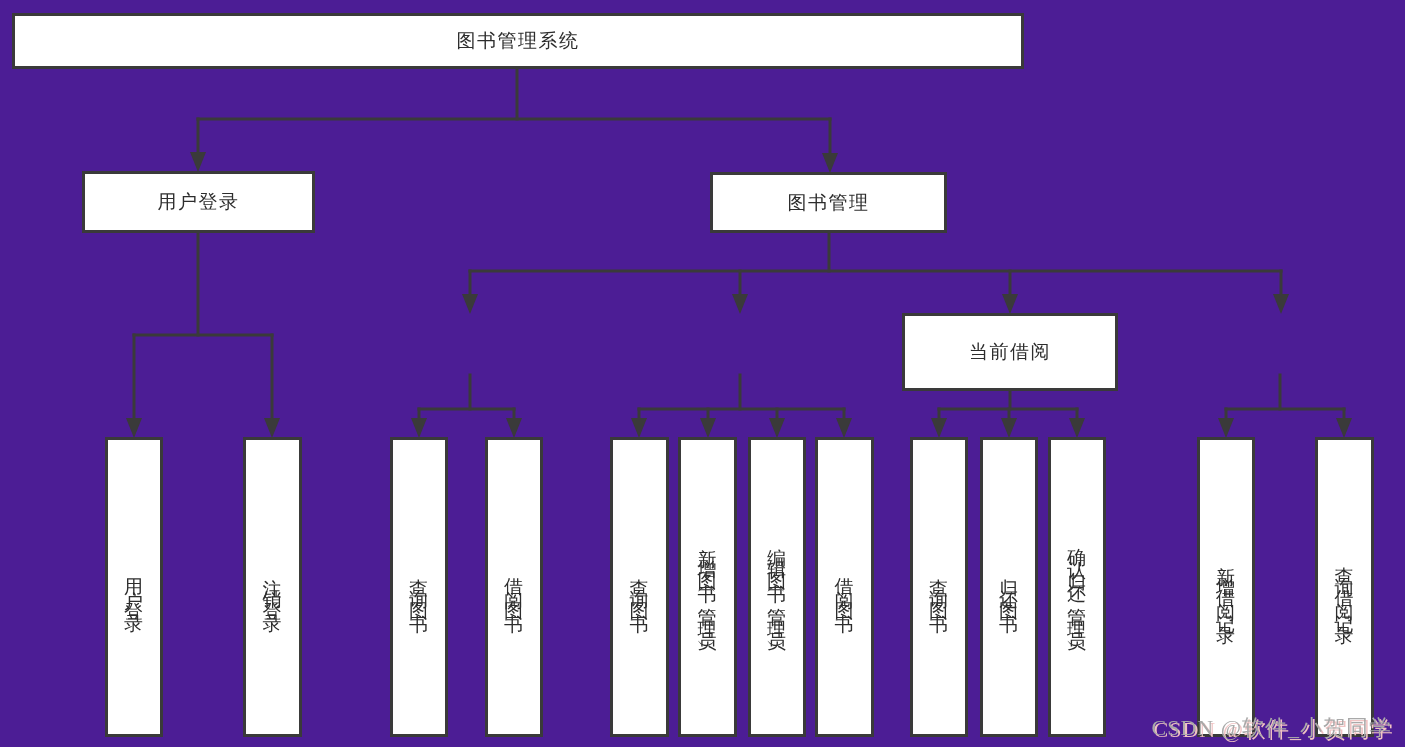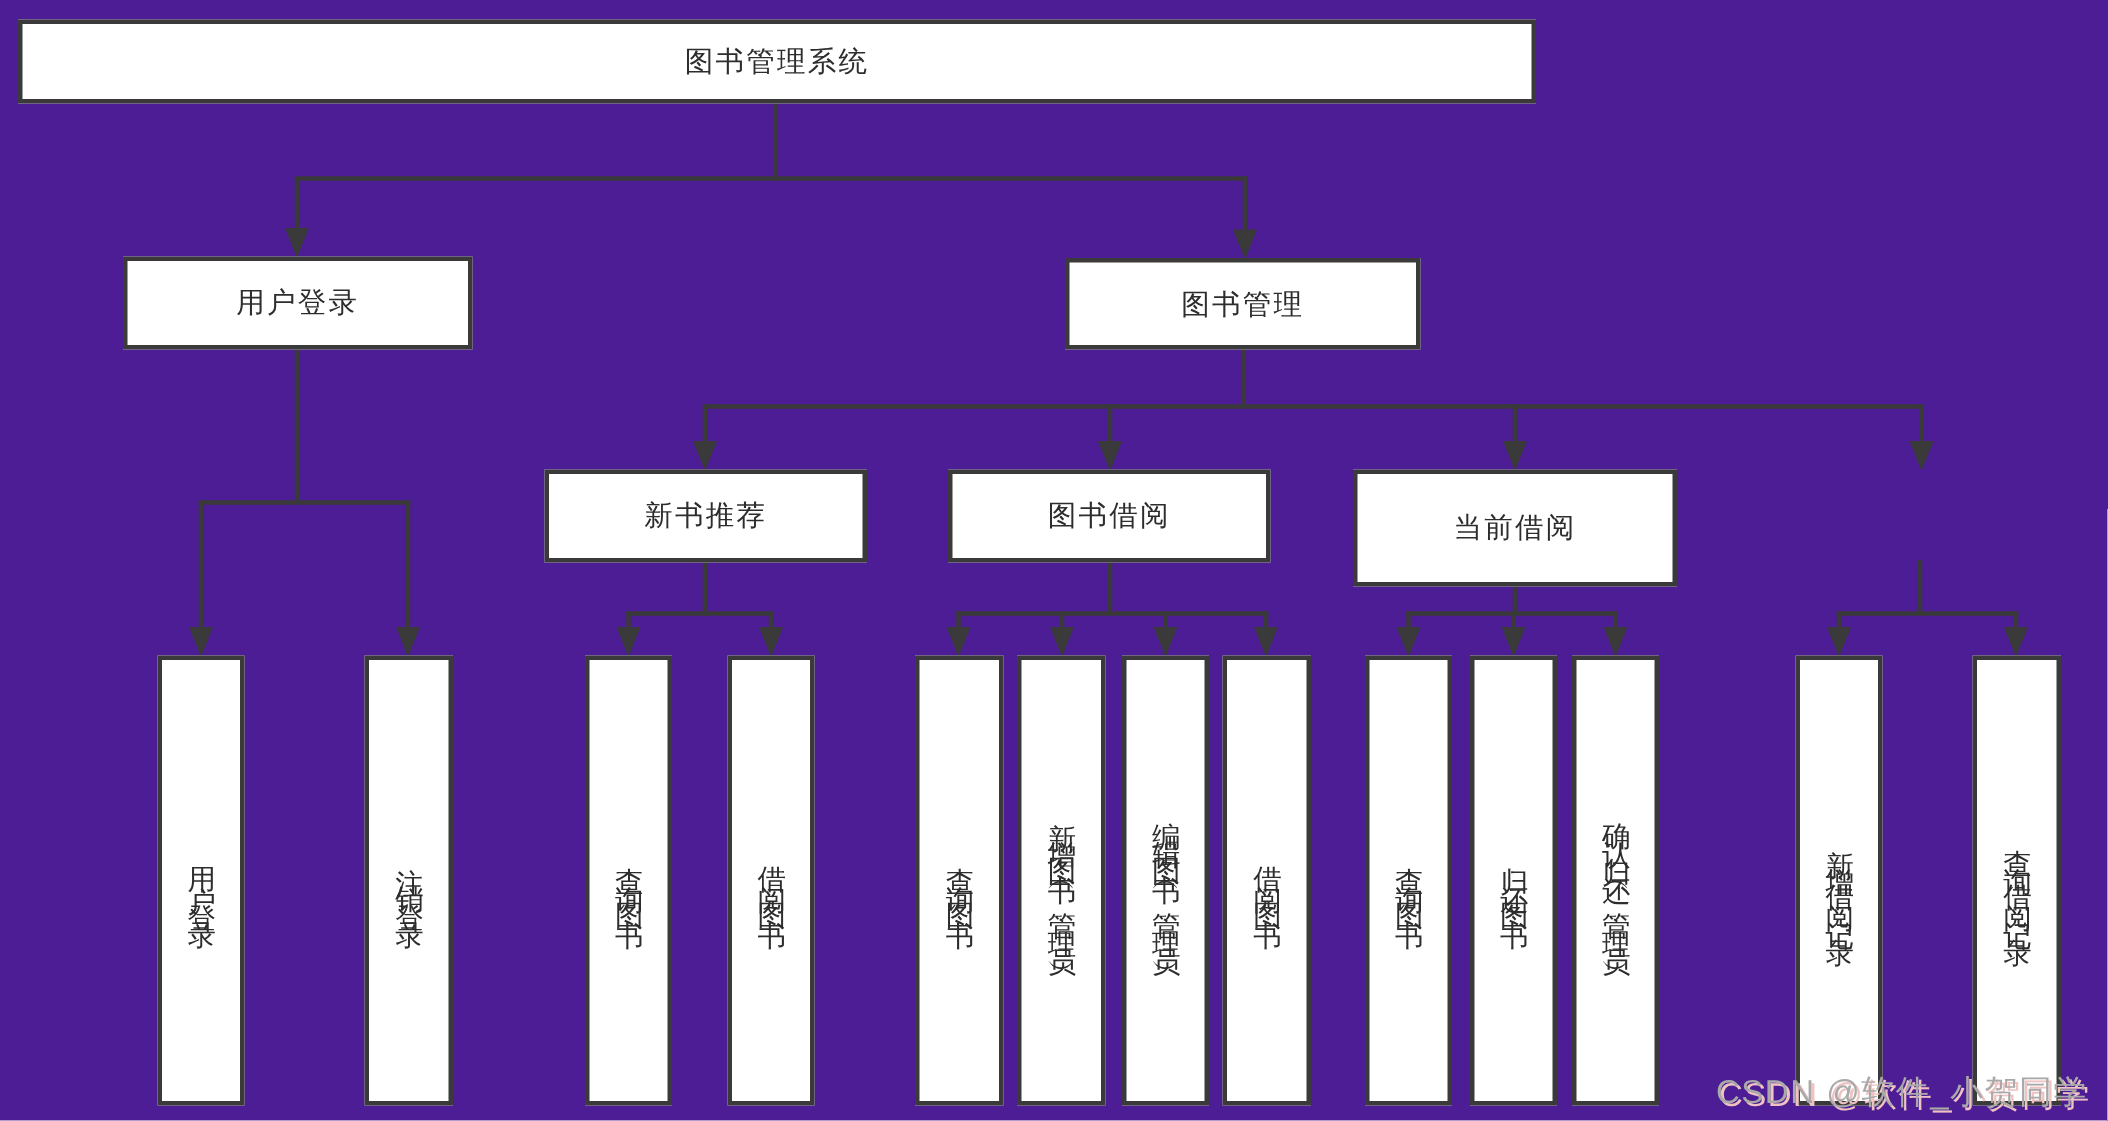--- a/index.html
+++ b/index.html
@@ -41,20 +41,21 @@
   }
   .watermark {
     position: absolute;
     right: 13px;
     bottom: 4px;
     font-size: 22px;
     letter-spacing: 1px;
     color: #a9a9a9;
     text-shadow: 2px 2px 0 #f0c3c3;
     white-space: nowrap;
+    font-family: Liberation Serif, serif;
   }
 </style>
 </head>
 <body>
 
 <div class="canvas">
 
   <svg class="connectors" viewBox="0 0 1405 747" xmlns="http://www.w3.org/2000/svg">
     <g stroke="#3a3a3a" stroke-width="3" fill="none" stroke-linecap="square">
 
@@ -125,26 +126,20 @@
     <span>图书管理系统</span>
   </div>
 
   <div class="node h" style="left:82px; top:171px; width:233px; height:62px;">
     <span>用户登录</span>
   </div>
   <div class="node h" style="left:710px; top:172px; width:237px; height:61px;align-items:center;">
     <span>图书管理</span>
   </div>
 
-  <div class="node h" style="left:363px; top:313px; width:215px; height:62px;">
-    <span>新书推荐</span>
-  </div>
-  <div class="node h" style="left:632px; top:313px; width:215px; height:62px;">
-    <span>图书借阅</span>
-  </div>
   <div class="node h" style="left:902px; top:313px; width:216px; height:78px;">
     <span>当前借阅</span>
   </div>
 
   <div class="node v" style="left:105px; top:437px; width:58px; height:300px;">
     <span>用户登录</span>
   </div>
   <div class="node v" style="left:243px; top:437px; width:59px; height:300px;">
     <span>注销登录</span>
   </div>

